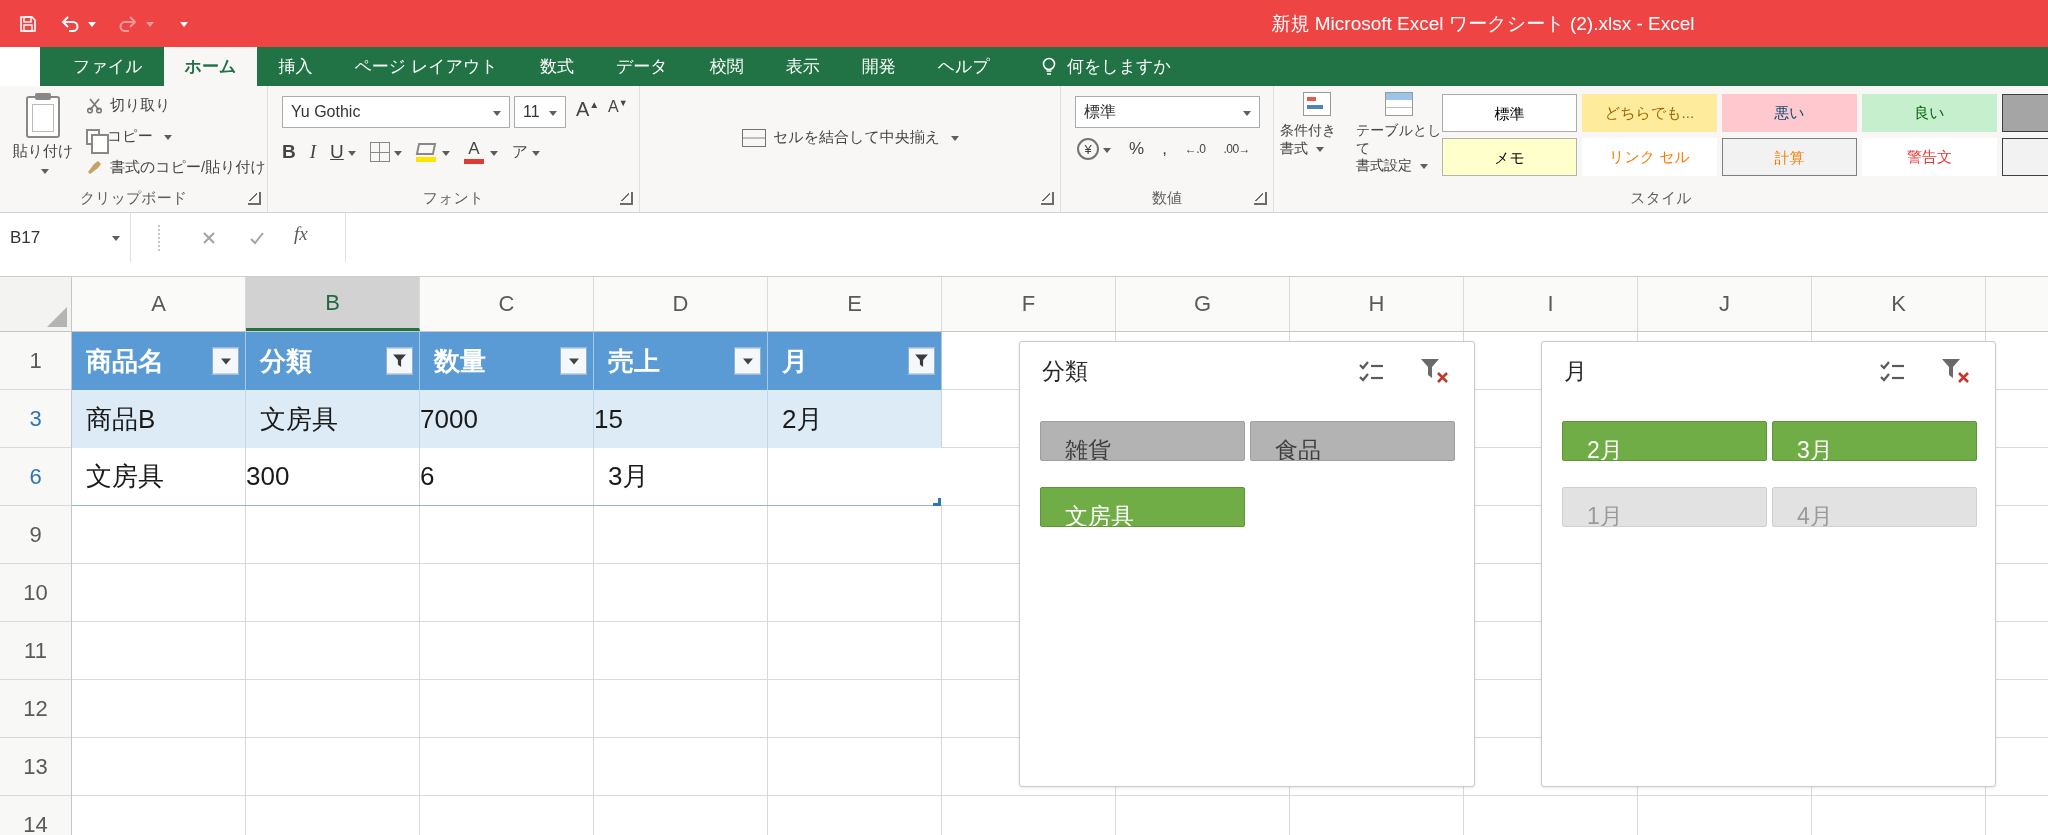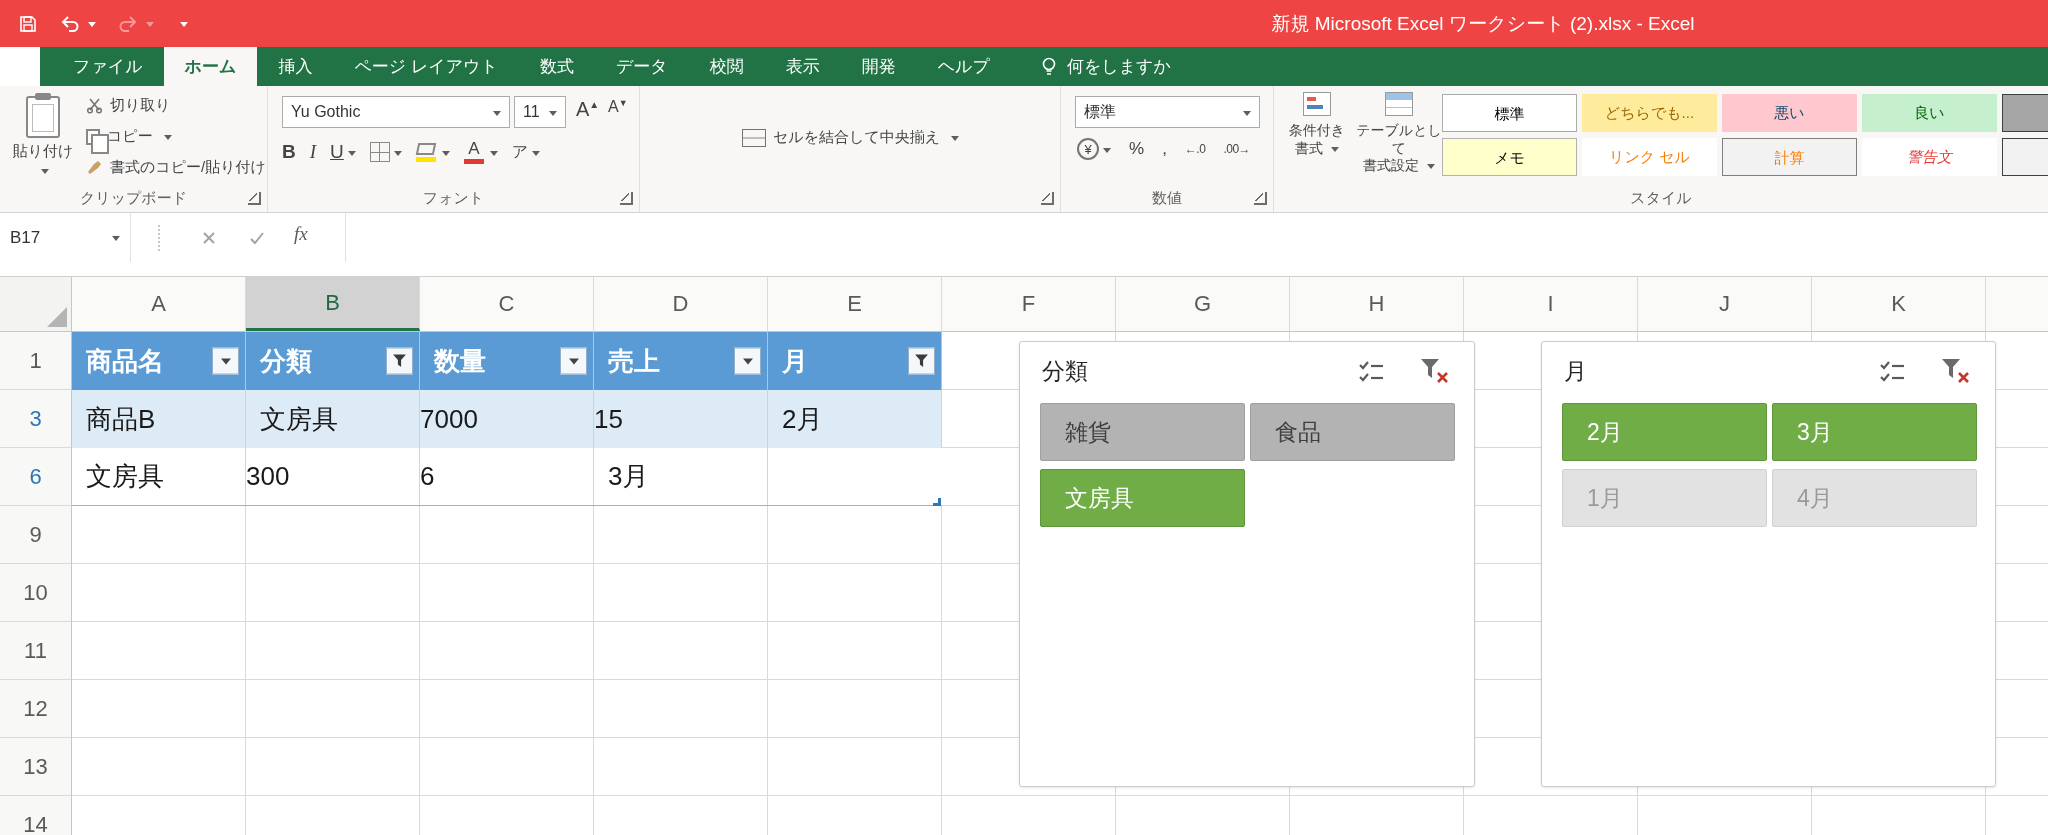--- a/index.html
+++ b/index.html
@@ -80,38 +80,38 @@
   .diag-icon { width:22px; height:22px; background:linear-gradient(45deg, transparent 46%, #767472 46% 54%, transparent 54%); }
   .box-icon { width:24px; height:18px; border:1px solid #767472; background:linear-gradient(#9DC3E6,#9DC3E6) 0 0/100% 6px no-repeat; }
 
   
   .numfmt { position:absolute; left:14px; top:10px; width:185px; height:32px; background:#fff; border:1px solid #ABABAB; display:flex; align-items:center; justify-content:space-between; padding:0 8px; font-size:16px; color:#333; cursor:pointer; }
   .nrow { position:absolute; left:16px; top:52px; display:flex; align-items:center; gap:18px; font-size:17px; color:#444; }
   .coin { width:22px; height:22px; border:2px solid #767472; border-radius:50%; font-size:13px; display:flex; align-items:center; justify-content:center; }
   .dec { font-size:12px; letter-spacing:-0.5px; }
 
   
-  .bigbtn { position:absolute; top:6px; width:74px; text-align:center; font-size:14px; color:#444; line-height:1.25; cursor:pointer; }
+  .bigbtn { position:absolute; top:6px; width:74px; font-size:14px; color:#444; line-height:1.25; cursor:pointer; }
   .bigbtn .bicon { display:block; margin:0 auto 6px; }
   .cf-icon { width:28px; height:24px; border:1px solid #999; background:
       linear-gradient(#E8584B,#E8584B) 3px 4px/9px 4px no-repeat,
       linear-gradient(#4F81BD,#4F81BD) 3px 12px/16px 4px no-repeat, #fff; }
   .ft-icon { width:28px; height:24px; border:1px solid #999; background:
       linear-gradient(#9DC3E6,#9DC3E6) 0 0/100% 7px no-repeat,
       linear-gradient(#BFBFBF,#BFBFBF) 0 14px/100% 1px no-repeat, #fff; }
   .gallery { position:absolute; left:168px; top:0; right:0; bottom:24px; overflow:hidden; }
   .gcell { position:absolute; width:135px; height:38px; line-height:38px; text-align:center; font-size:15px; cursor:pointer; white-space:nowrap; overflow:hidden; }
   .gc0 { background:#fff; border:1px solid #ABABAB; color:#000; }
   .gc1 { background:#FFEB9C; color:#9C6500; }
   .gc2 { background:#FFC7CE; color:#0c4a6e; }
   .gc3 { background:#C6EFCE; color:#006100; }
   .gc4 { background:#FFFFCC; border:1px solid #B2B2B2; color:#000; }
   .gc5 { background:#fff; color:#FA7D00; }
   .gc6 { background:#F2F2F2; border:1px solid #7F7F7F; color:#FA7D00; }
-  .gc7 { background:#fff; color:#E53935;font-style:italic; }
+  .gc7 { background:#fff; color:#E53935; }
   .gc8 { background:#A5A5A5; border:1px solid #3F3F3F; }
   .gc9 { background:#F2F2F2; border:1px solid #3F3F3F; }
 
   
   .fbar { position:absolute; top:213px; left:0; right:0; height:64px; background:#fff; border-bottom:1px solid #CFCFCF; }
   .namebox { position:absolute; left:0; top:0; width:131px; height:49px; border-right:1px solid #E0E0E0; display:flex; align-items:center; justify-content:space-between; padding:0 10px; font-size:17px; color:#333; cursor:pointer; }
   .fsep { position:absolute; left:158px; top:12px; height:26px; border-left:2px dotted #C8C6C4; }
   .fbx { position:absolute; top:12px; width:26px; height:26px; display:flex; align-items:center; justify-content:center; cursor:pointer; }
   .fx { position:absolute; left:294px; top:10px; font-size:19px; font-style:italic; font-family:"Liberation Serif","DejaVu Serif",serif; color:#5A5A5A; cursor:pointer; }
   .finput { position:absolute; left:345px; right:0; top:0; height:49px; border-left:1px solid #E0E0E0; background:#fff; cursor:text; }
@@ -146,21 +146,21 @@
   .handle { position:absolute; left:933px; top:221px; width:8px; height:8px; border-right:3px solid #2E75B6; border-bottom:3px solid #2E75B6; }
 
   
   .slicer { position:absolute; top:64px; height:446px; background:#fff; border:1px solid #C7CEC7; border-radius:3px; box-shadow:0 1px 3px rgba(0,0,0,.10); }
   .sl-cat { left:1019px; width:456px; }
   .sl-month { left:1541px; width:455px; }
   .sl-title { position:absolute; left:22px; top:14px; font-size:23px; color:#262626; }
   .sl-ms { position:absolute; right:88px; top:16px; cursor:pointer; }
   .sl-cf { position:absolute; right:24px; top:14px; cursor:pointer; }
   .sl-btns { position:absolute; left:20px; top:61px; display:grid; grid-template-columns:205px 205px; grid-auto-rows:58px; gap:8px 5px; }
-  .slb { border-radius:2px; font-size:23px; line-height:56px; padding-left:24px; cursor:pointer; white-space:nowrap; overflow:hidden; }
+  .slb { border-radius:2px; font-size:23px; line-height:56px; padding-left:24px; cursor:pointer; white-space:nowrap; overflow:hidden;margin-top:18px; }
   .slb.sel { background:#70AD47; border:1px solid #5E9639; color:#fff; }
   .slb.un  { background:#B3B3B3; border:1px solid #9F9F9F; color:#3F3F3F; }
   .slb.nd  { background:#E2E2E2; border:1px solid #D0D0D0; color:#9A9A9A; }
 </style>
 </head>
 <body>
 
 <div class="titlebar">
   <div class="qat">
     <span class="qbtn">

